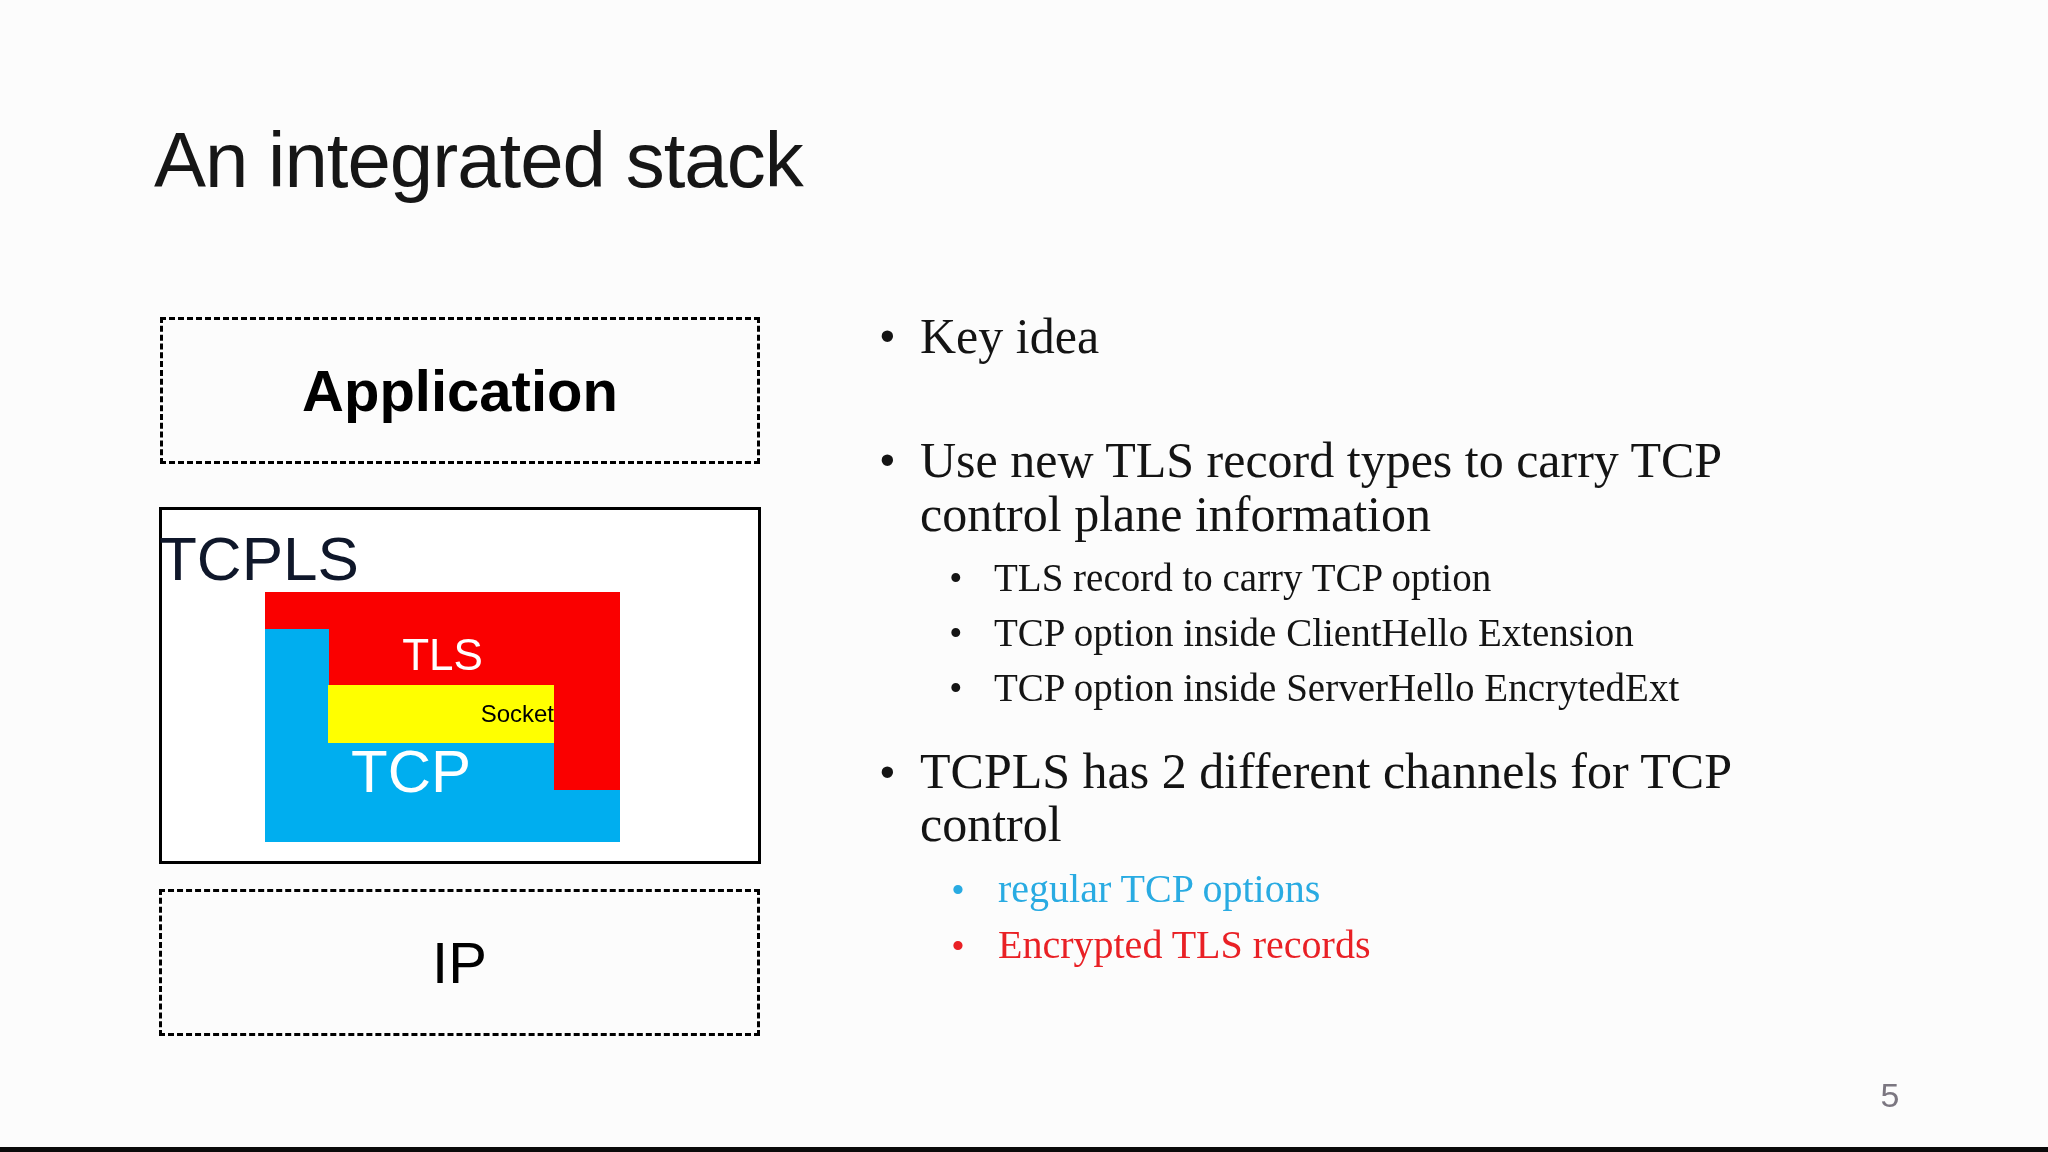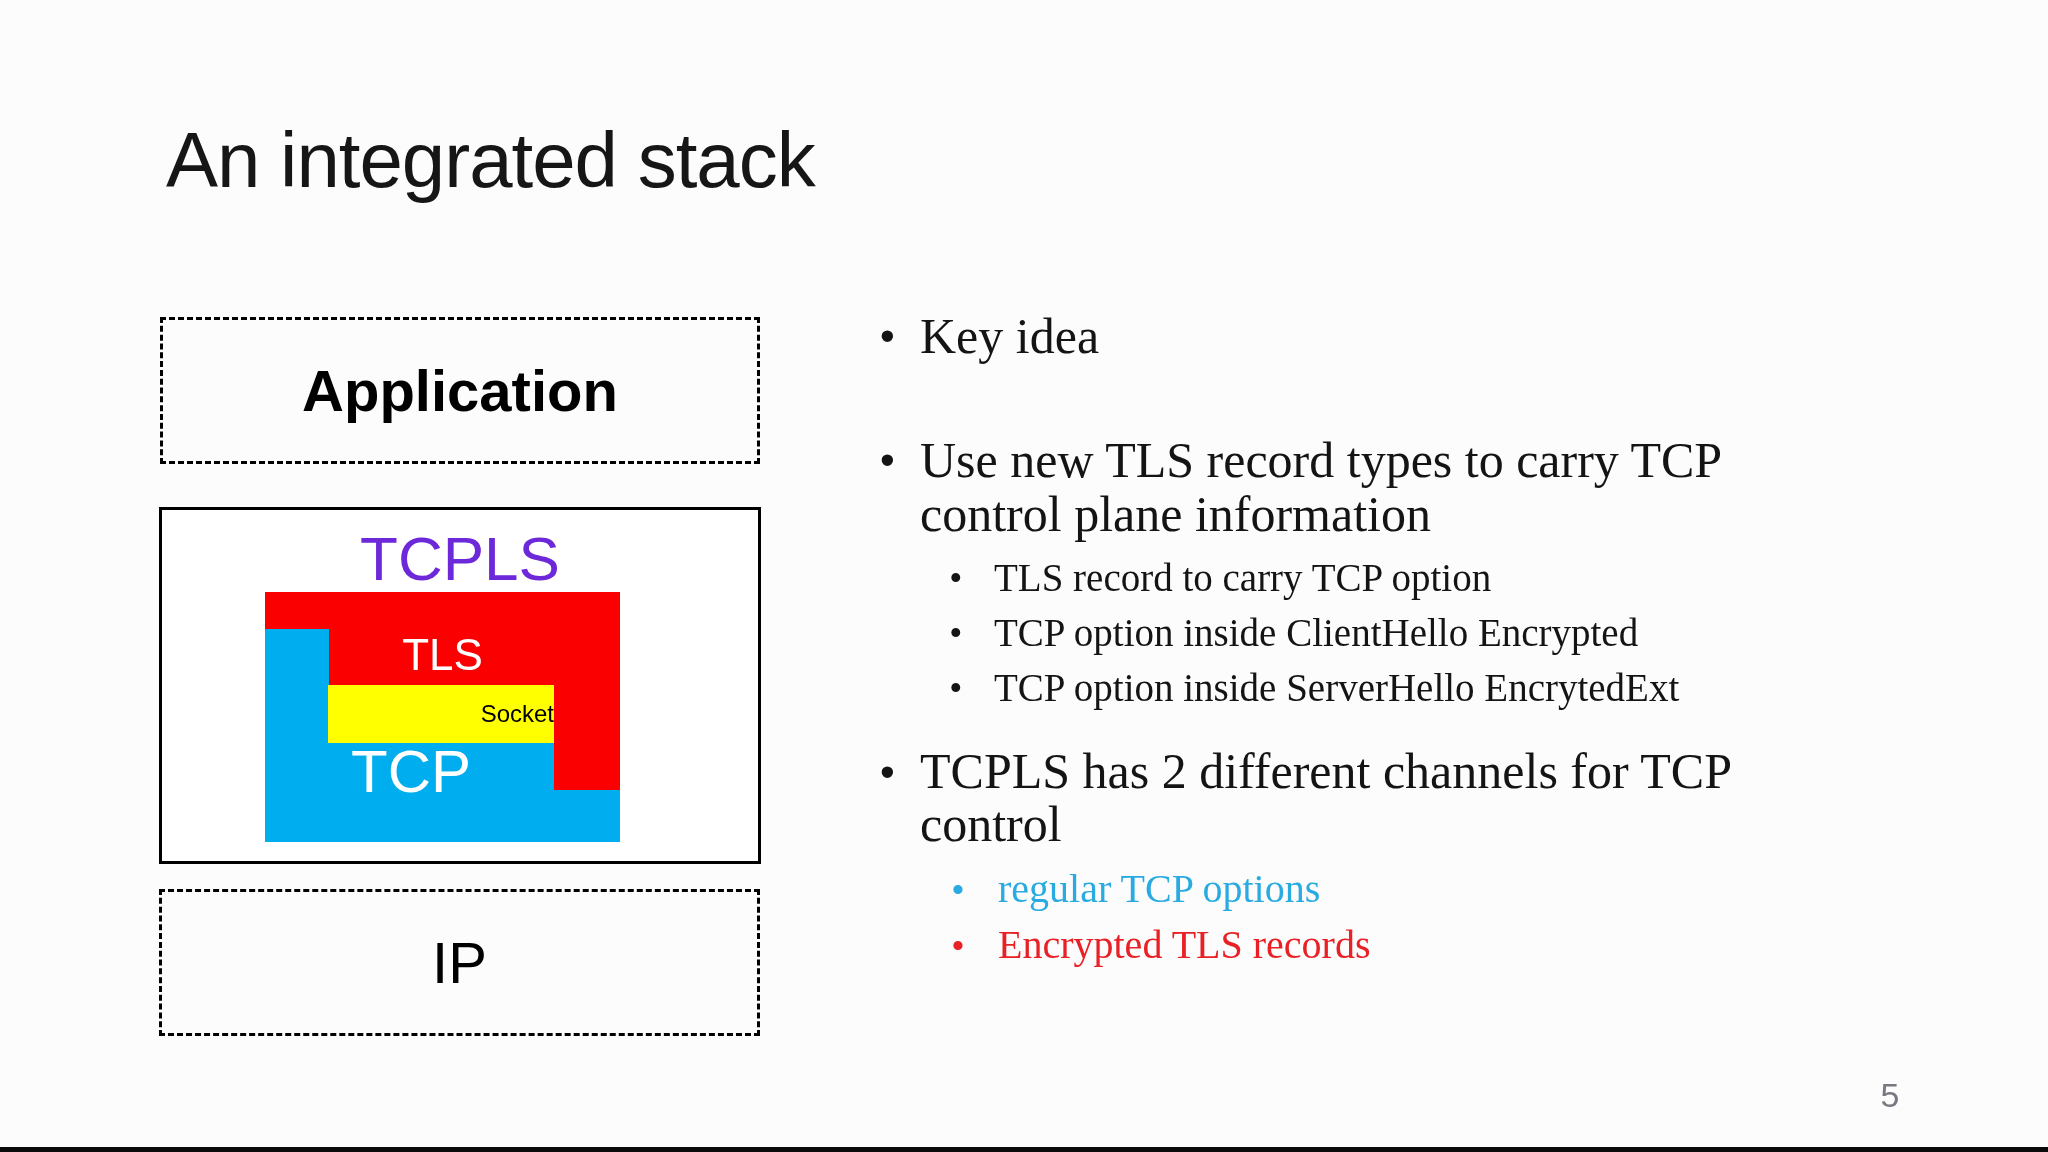--- a/index.html
+++ b/index.html
@@ -3,34 +3,34 @@
 <meta charset="utf-8">
 <style>
   html,body{margin:0;padding:0;background:#000;}
   .slide{
     position:relative;width:2048px;height:1152px;background:#fcfcfc;
     font-family:"Liberation Sans",sans-serif;color:#141414;overflow:hidden;
   }
   
   .title{
     position:absolute;left:154px;top:112px;font-size:78px;line-height:96px;
-    font-weight:400;letter-spacing:-1px;color:#161616;margin-left:12px;
+    font-weight:400;letter-spacing:-1px;color:#161616;
   }
   
   .layer-box{position:absolute;display:flex;align-items:center;justify-content:center;box-sizing:border-box;}
   .dashed{border:3px dashed #000;background:transparent;}
   .solid{border:3px solid #000;background:#fff;}
   .app-box{left:160px;top:317px;width:600px;height:147px;font-weight:bold;}
   .ip-box{left:159px;top:889px;width:601px;height:147px;}
   .tcpls-box{left:159px;top:507px;width:602px;height:357px;}
   .layer-label{font-size:58px;color:#000;}
   
   .tcpls-title{
-    position:absolute;left:159px;top:526px;width:602px;text-align:center;
-    font-size:62px;line-height:66px;color:#6d28d9;
+    position:absolute;left:159px;top:526px;width:602px;text-align:left;
+    font-size:62px;line-height:66px;color:#0f172a;
   }
   .shape{position:absolute;}
   .red-shape{
     left:265px;top:592px;width:355px;height:198px;background:#fa0000;
     clip-path:polygon(0 0,355px 0,355px 198px,289px 198px,289px 93px,63px 93px,63px 37px,0 37px);
   }
   .cyan-shape{
     left:265px;top:629px;width:355px;height:213px;background:#00aeef;
     clip-path:polygon(0 0,64px 0,64px 114px,289px 114px,289px 161px,355px 161px,355px 213px,0 213px);
   }
@@ -107,21 +107,21 @@
 control plane information</span>
   </div>
 
   <div class="sub-list">
     <div class="bullet l2">
       <span class="dot">•</span>
       <span class="txt">TLS record to carry TCP option</span>
     </div>
     <div class="bullet l2">
       <span class="dot">•</span>
-      <span class="txt">TCP option inside ClientHello Encrypted</span>
+      <span class="txt">TCP option inside ClientHello Extension</span>
     </div>
     <div class="bullet l2">
       <span class="dot">•</span>
       <span class="txt">TCP option inside ServerHello EncrytedExt</span>
     </div>
   </div>
 
   <div class="bullet l1 b-channels">
     <span class="dot">•</span>
     <span class="txt">TCPLS has 2 different channels for TCP

